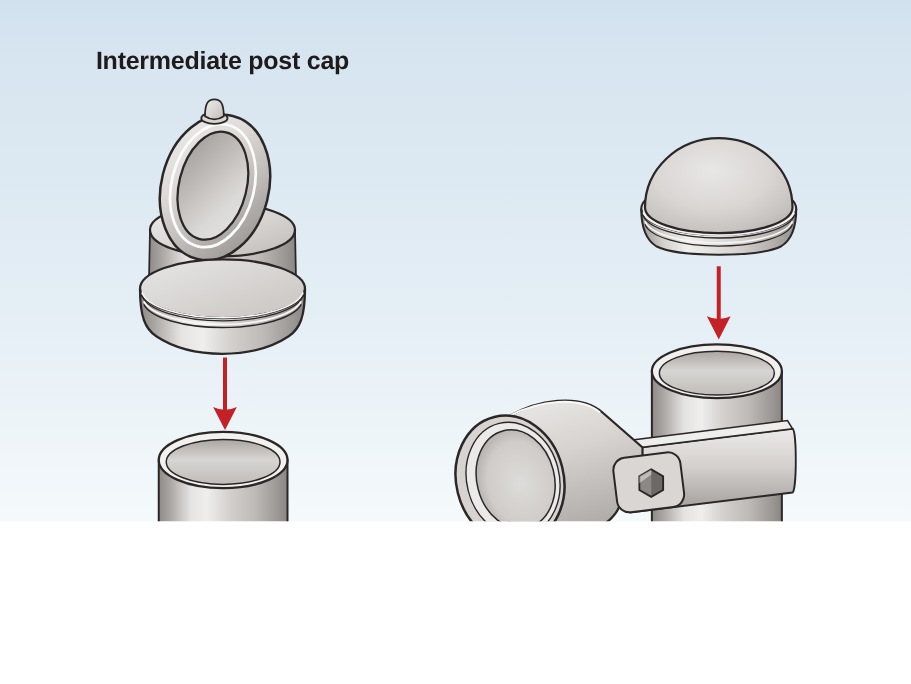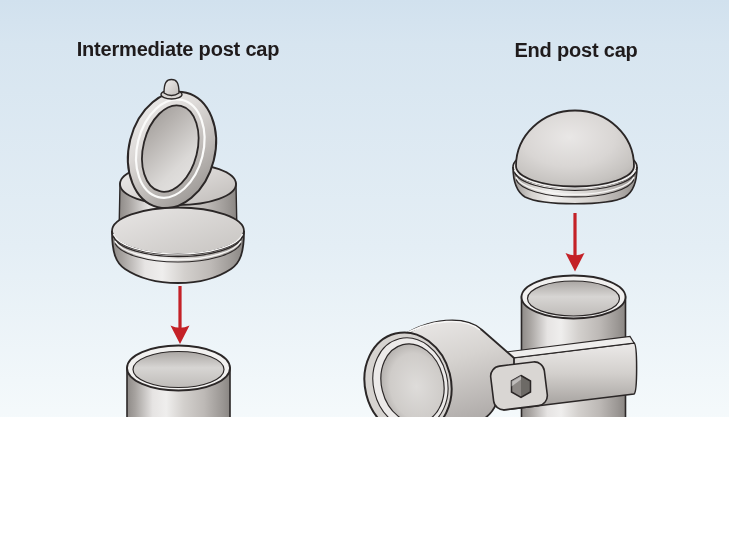--- a/index.html
+++ b/index.html
@@ -193,14 +193,13 @@
       <path d="M516,166 A59,55.5 0 1 1 634,166 A59,20.5 0 0 1 516,166 Z" fill="url(#domeGrad)" stroke="#2b2727" stroke-width="1.8"></path>
     </g>
 
     <g>
       <line x1="575" y1="213" x2="575" y2="256" stroke="#c42127" stroke-width="3.2"></line>
       <path d="M575,271.5 L565.5,253 Q575,257.5 584.5,253 Z" fill="#c42127"></path>
     </g>
   </svg>
 
   <div class="caption cap-left">Intermediate post cap</div>
-  <div class="caption cap-right">End post cap</div>
 </div>
 
 </body></html>

